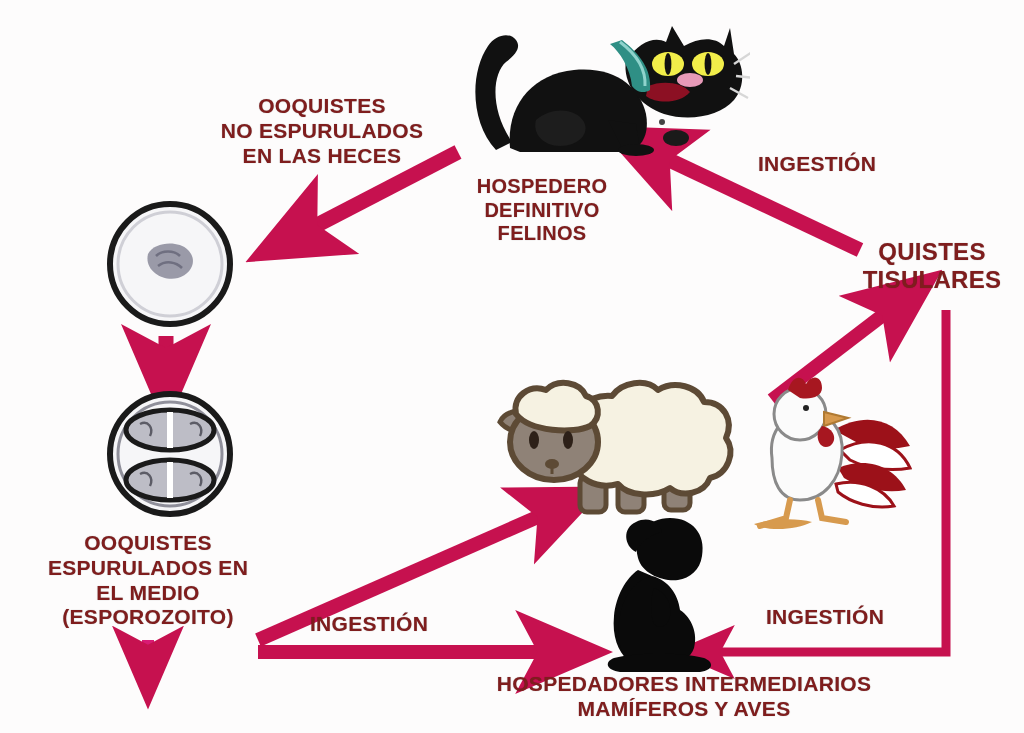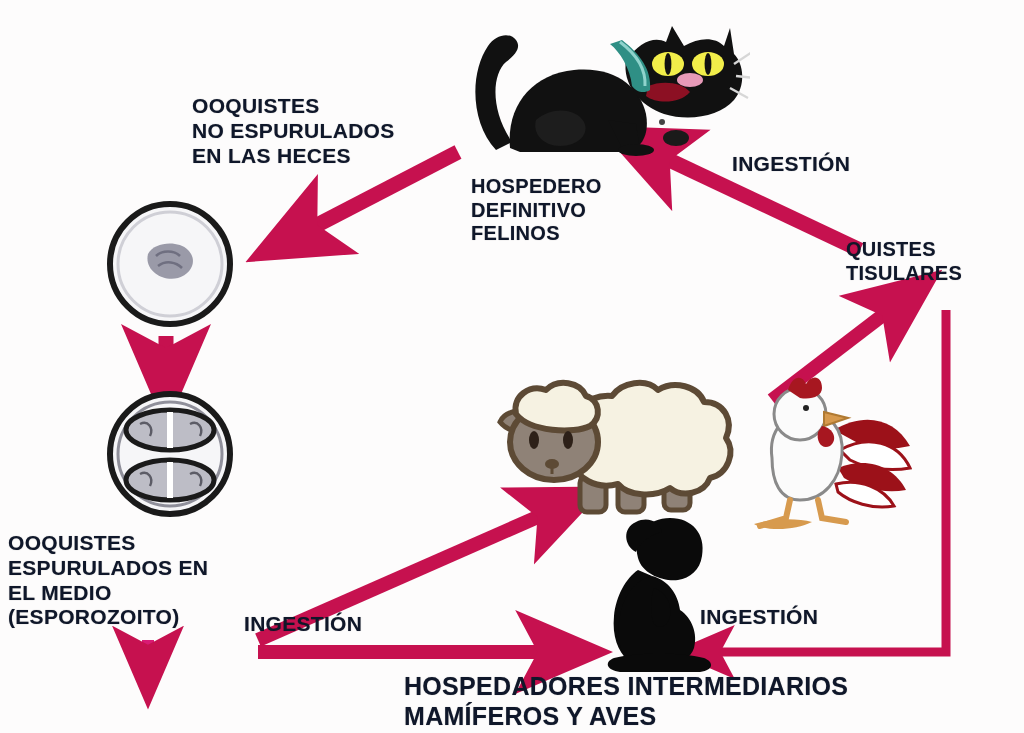--- a/index.html
+++ b/index.html
@@ -5,23 +5,24 @@
   html,body{margin:0;padding:0;}
   body{
     width:1024px;height:733px;
     background:#ffffff;
     font-family:"Liberation Sans", sans-serif;
     overflow:hidden;
   }
   #stage{position:relative;width:1024px;height:733px;background:#fdfcfc;}
   .lbl{
     position:absolute;
-    color:#0f172a;
+    color:#7f1d1d;
     font-weight:bold;
     font-family:"Liberation Sans", sans-serif;
+    text-align:center;
     line-height:1.18;
     letter-spacing:0.3px;
     white-space:pre-line;
     text-shadow:0 0 1px rgba(0,0,0,0.35);
     z-index:30;
   }
   svg.layer{position:absolute;left:0;top:0;width:1024px;height:733px;z-index:10;}
   svg.art{position:absolute;z-index:20;}
 </style>
 </head>
@@ -193,35 +194,35 @@
     <path d="M60 76 C72 80 78 92 76 104 C74 114 66 118 60 112 C56 104 56 86 60 76 Z" fill="#0a0a0a"></path>
 
     <path d="M20 146 C44 140 86 140 110 146 C120 150 120 158 106 160
              L26 160 C12 158 10 150 20 146 Z" fill="#0a0a0a"></path>
   </svg>
 
   <div class="lbl" style="left:192px;top:94px;width:260px;font-size:21px;">OOQUISTES
 NO ESPURULADOS
 EN LAS HECES</div>
 
-  <div class="lbl" style="left:471px;top:175px;width:210px;font-size:20px;">HOSPEDERO
+  <div class="lbl" style="left:437px;top:175px;width:210px;font-size:20px;">HOSPEDERO
 DEFINITIVO
 FELINOS</div>
 
   <div class="lbl" style="left:732px;top:152px;width:170px;font-size:21px;">INGESTIÓN</div>
 
-  <div class="lbl" style="left:846px;top:238px;width:172px;font-size:20px;">QUISTES
+  <div class="lbl" style="left:846px;top:238px;width:172px;font-size:24px;">QUISTES
 TISULARES</div>
 
   <div class="lbl" style="left:8px;top:531px;width:280px;font-size:21px;">OOQUISTES
 ESPURULADOS EN
 EL MEDIO
 (ESPOROZOITO)</div>
 
 
   <div class="lbl" style="left:244px;top:612px;width:250px;font-size:21px;">INGESTIÓN</div>
 
   <div class="lbl" style="left:700px;top:605px;width:250px;font-size:21px;">INGESTIÓN</div>
 
-  <div class="lbl" style="left:404px;top:672px;width:560px;font-size:25px;">HOSPEDADORES INTERMEDIARIOS
+  <div class="lbl" style="left:404px;top:672px;width:560px;font-size:21px;">HOSPEDADORES INTERMEDIARIOS
 MAMÍFEROS Y AVES</div>
 
 </div>
 
 </body></html>

